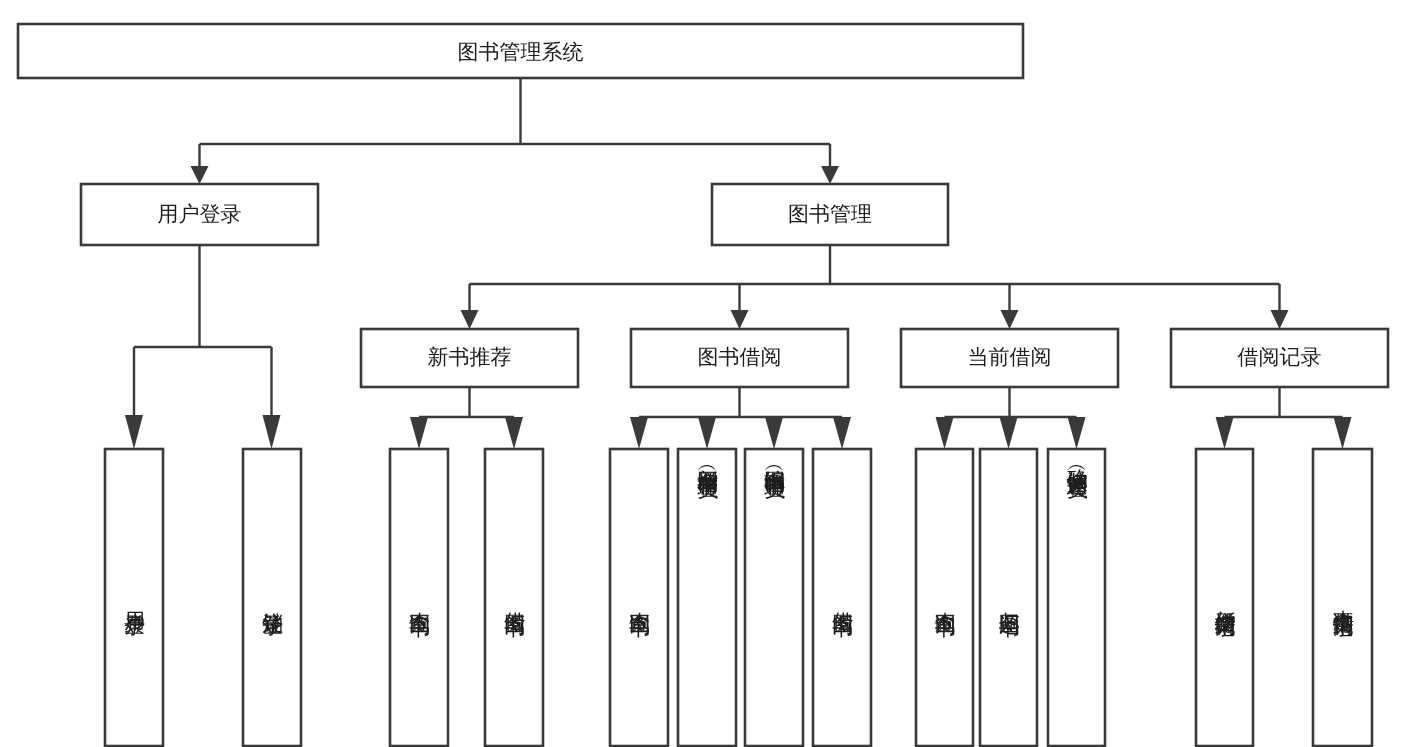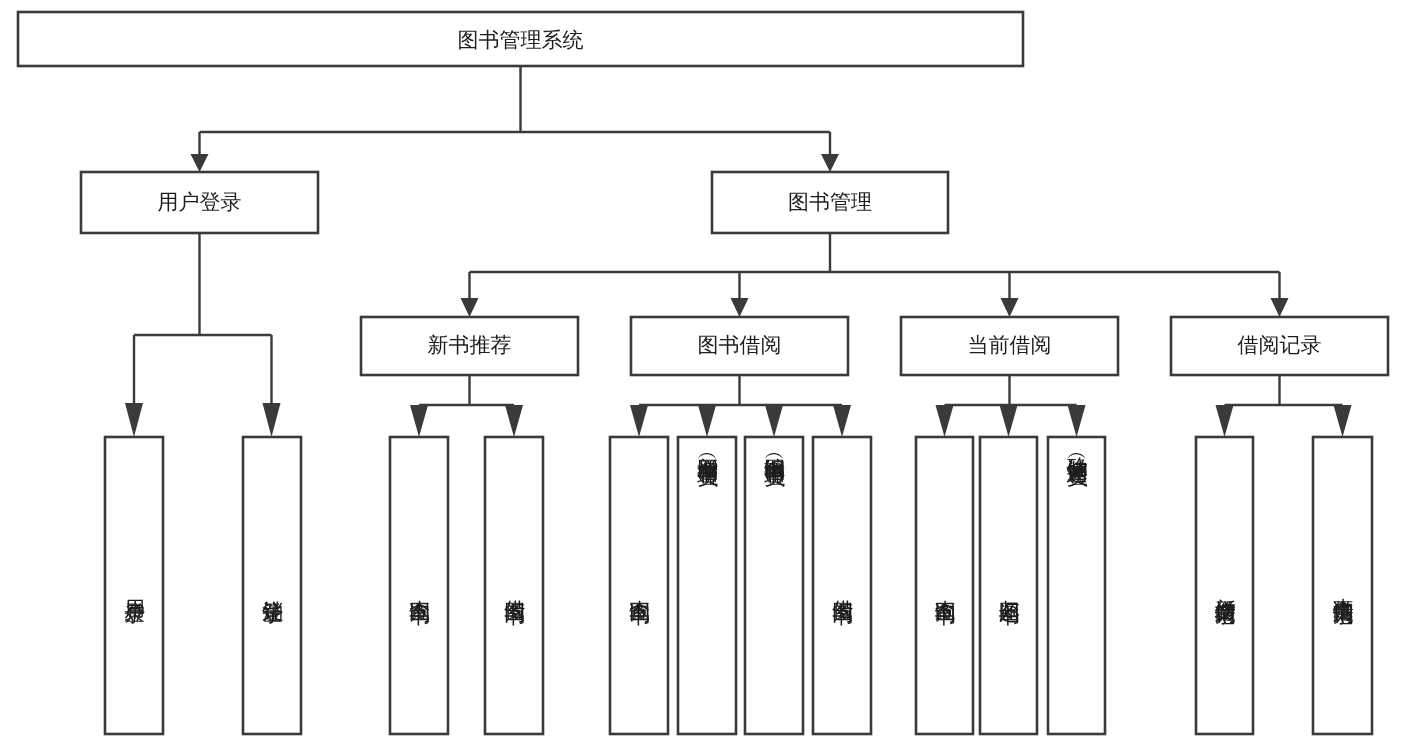--- a/index.html
+++ b/index.html
@@ -10,21 +10,21 @@
   body {
     width: 1405px;
     height: 747px;
     font-family: "Liberation Sans", "DejaVu Sans", sans-serif;
     overflow: hidden;
     position: relative;
   }
   #diagram-root {
     position: absolute;
     left: 0;
-    top: 0;
+    top: 12px;
     width: 1405px;
     height: 597px;
   }
   svg.flow {
     display: block;
     width: 1405px;
     height: 747px;
   }
   .node-rect {
     fill: #ffffff;

